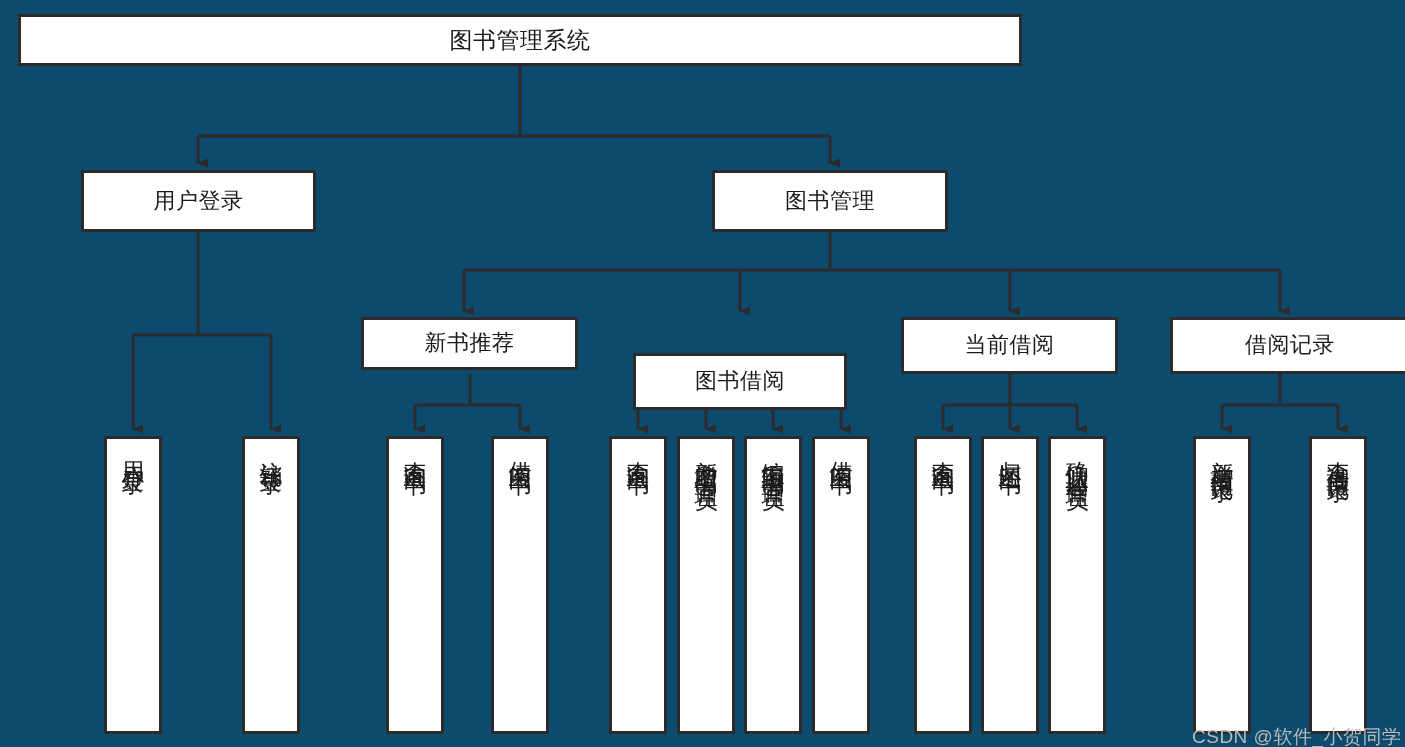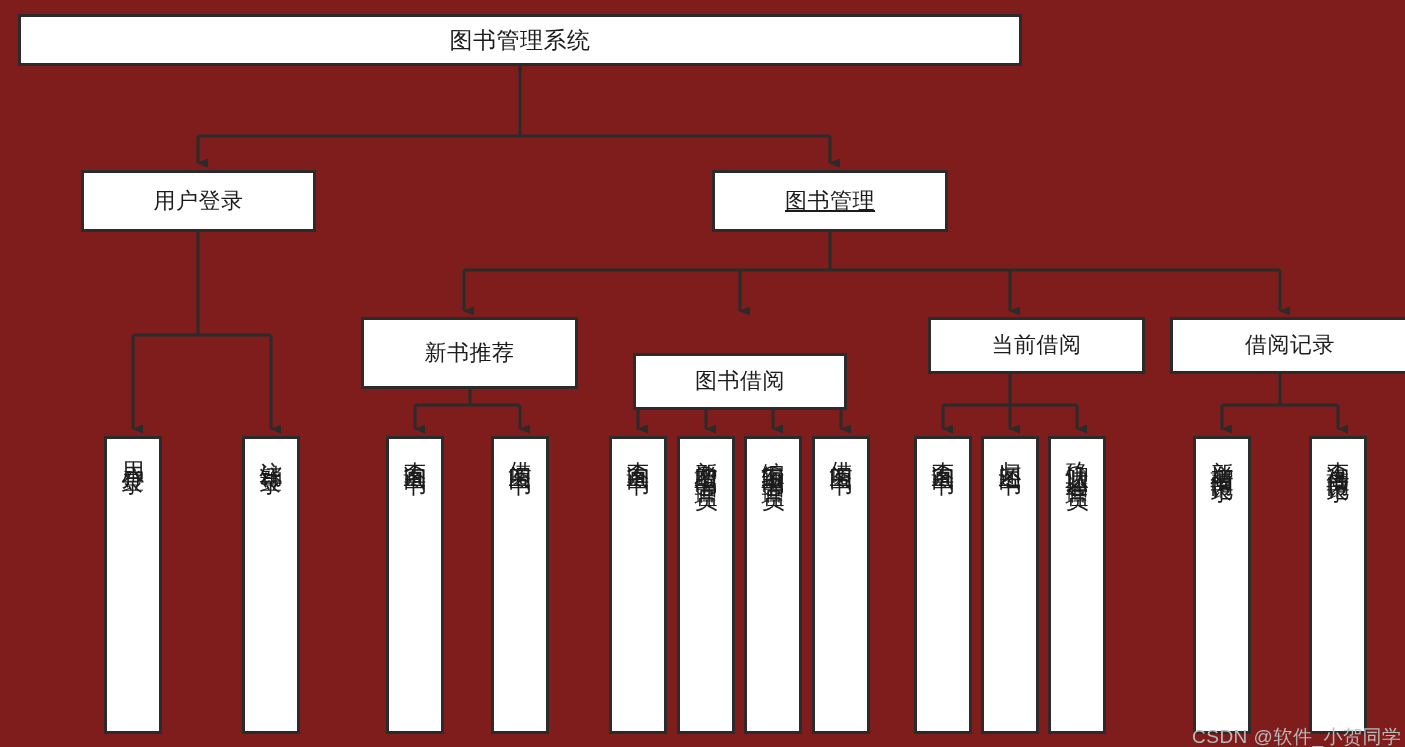--- a/index.html
+++ b/index.html
@@ -8,21 +8,21 @@
     padding: 0;
     background: #ffffff;
   }
   body {
     font-family: "Liberation Sans", "DejaVu Sans", sans-serif;
   }
   #diagram-root {
     position: relative;
     width: 1405px;
     height: 747px;
-    background: #7f1d1d;
+    background: #0c4a6e;
     overflow: hidden;
   }
   #edge-layer {
     position: absolute;
     left: 0;
     top: 0;
     width: 1405px;
     height: 747px;
     pointer-events: none;
   }
@@ -131,33 +131,33 @@
   </svg>
 
   <div class="node h root" style="left:18px; top:14px; width:1004px; height:52px;">
     <span class="node-label">图书管理系统</span>
   </div>
 
   <div class="node h" style="left:81px; top:170px; width:235px; height:62px;">
     <span class="node-label">用户登录</span>
   </div>
 
-  <div class="node h" style="left:712px; top:170px; width:236px; height:62px;text-decoration:underline;">
+  <div class="node h" style="left:712px; top:170px; width:236px; height:62px;">
     <span class="node-label">图书管理</span>
   </div>
 
-  <div class="node h" style="left:361px; top:317px; width:217px; height:72px;">
+  <div class="node h" style="left:361px; top:317px; width:217px; height:53px;">
     <span class="node-label">新书推荐</span>
   </div>
 
   <div class="node h" style="left:633px; top:317px; width:214px; height:57px;margin-top:36px;">
     <span class="node-label">图书借阅</span>
   </div>
 
-  <div class="node h" style="left:928px; top:317px; width:217px; height:57px;">
+  <div class="node h" style="left:901px; top:317px; width:217px; height:57px;">
     <span class="node-label">当前借阅</span>
   </div>
 
   <div class="node h" style="left:1170px; top:317px; width:240px; height:57px;">
     <span class="node-label">借阅记录</span>
   </div>
 
   <div class="node v" style="left:104px; top:436px; width:58px; height:298px;">
     <span class="node-label">用户登录</span>
   </div>

